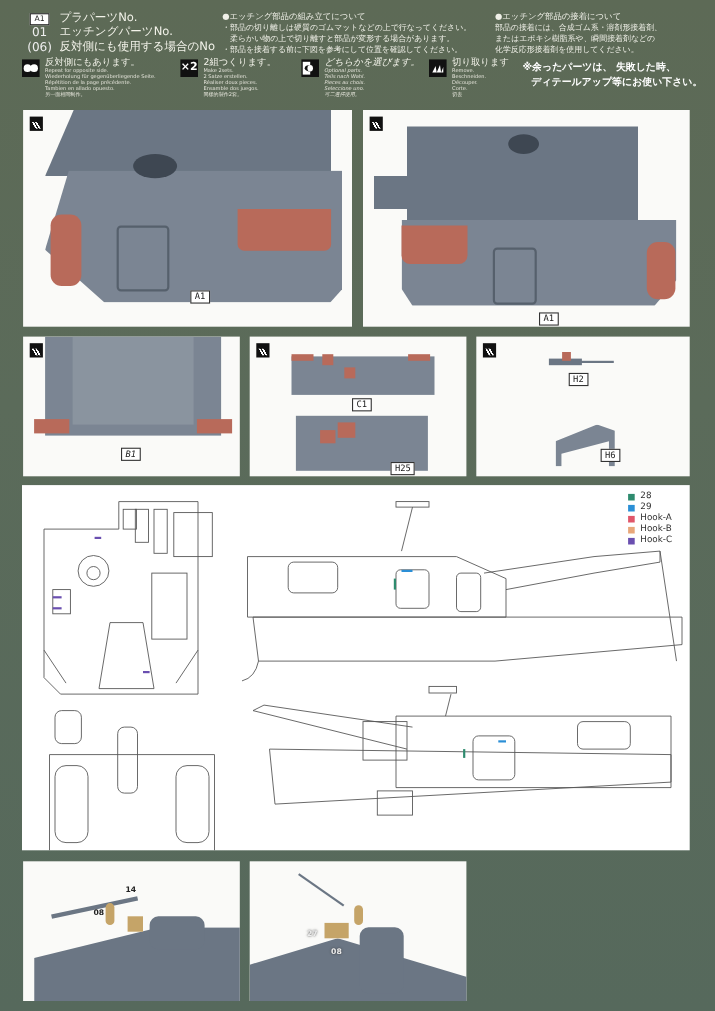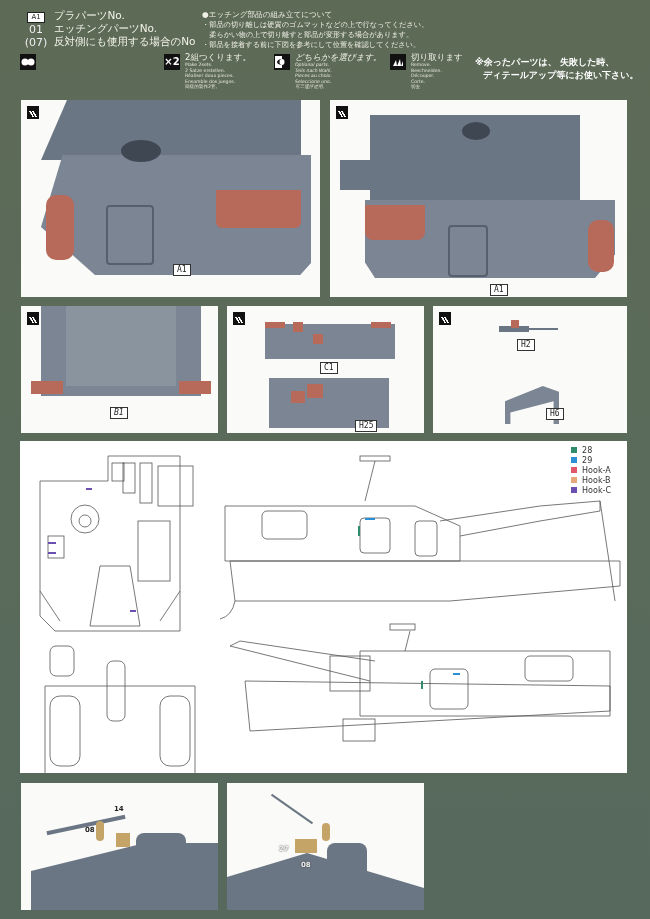--- a/index.html
+++ b/index.html
@@ -39,21 +39,21 @@
   .hull { position: absolute; background: #6b7684; }
   .hull.light { background: #7b8593; }
   .red { position: absolute; background: #b86a5a; }
   .hatch { position: absolute; border: 2px solid #56606c; border-radius: 4px; }
   .hole { position: absolute; border-radius: 50%; background: #3e4752; }
 
   
   .diagram { position: absolute; left: 20px; top: 441px; width: 607px; height: 332px; background: #fff; }
   .diagram svg { position: absolute; left: 0; top: 0; }
   .color-legend { position: absolute; right: 16px; top: 4px; font-size: 8px; color: #333; }
-  .cl-row { display: flex; align-items: center; height: 10px; }
+  .cl-row { display: flex; align-items: flex-end; height: 10px; }
   .cl-sw { width: 6px; height: 6px; margin-right: 5px; }
 
   .callout { position: absolute; font-size: 7px; color: #222; font-weight: bold; }
   .callout.light { color: #eee; text-shadow: 0 0 2px #333; }
   .brass { position: absolute; background: #c5a468; }
 </style>
 </head>
 <body>
 
 <div class="page">
@@ -61,40 +61,54 @@
   <div class="legend-key">
     <div class="lk-row">
       <span class="lk-sym"><span class="lk-badge">A1</span></span>
       <span class="lk-text">プラパーツNo.</span>
     </div>
     <div class="lk-row">
       <span class="lk-sym">01</span>
       <span class="lk-text">エッチングパーツNo.</span>
     </div>
     <div class="lk-row">
-      <span class="lk-sym">(07)</span>
+      <span class="lk-sym">(06)</span>
       <span class="lk-text">反対側にも使用する場合のNo</span>
     </div>
   </div>
 
   <div class="notes" style="left:202px;">
     <div class="title">●エッチング部品の組み立てについて</div>
     <div>・部品の切り離しは硬質のゴムマットなどの上で行なってください。</div>
     <div>　柔らかい物の上で切り離すと部品が変形する場合があります。</div>
     <div>・部品を接着する前に下図を参考にして位置を確認してください。</div>
   </div>
 
+  <div class="notes" style="left:450px;">
+    <div class="title">●エッチング部品の接着について</div>
+    <div>部品の接着には、合成ゴム系・溶剤形接着剤、</div>
+    <div>またはエポキシ樹脂系や、瞬間接着剤などの</div>
+    <div>化学反応形接着剤を使用してください。</div>
+  </div>
 
   <div class="icons-row">
     <div class="icon-block" style="left:6px;">
       <div class="icon-box">
         <svg width="14" height="10" viewBox="0 0 14 10">
             <circle cx="4" cy="5" r="3.5" fill="#fff"></circle>
             <circle cx="10" cy="5" r="3.5" fill="#fff"></circle>
           </svg>
+      </div>
+      <div class="icon-texts">
+        <div class="jp">反対側にもあります。</div>
+        <div class="en">Repeat for opposite side.</div>
+        <div class="en">Wiederholung für gegenüberliegende Seite.</div>
+        <div class="en">Répétition de la page précédente.</div>
+        <div class="en">Tambien en allado opuesto.</div>
+        <div class="en">另一面相同制作。</div>
       </div>
     </div>
     <div class="icon-block" style="left:150px;">
       <div class="icon-box">
         <span style="color:#fff;font-size:10px;font-weight:bold;line-height:10px;">×2</span>
       </div>
       <div class="icon-texts">
         <div class="jp">2組つくります。</div>
         <div class="en">Make 2sets.</div>
         <div class="en">2 Satze erstellen.</div>

